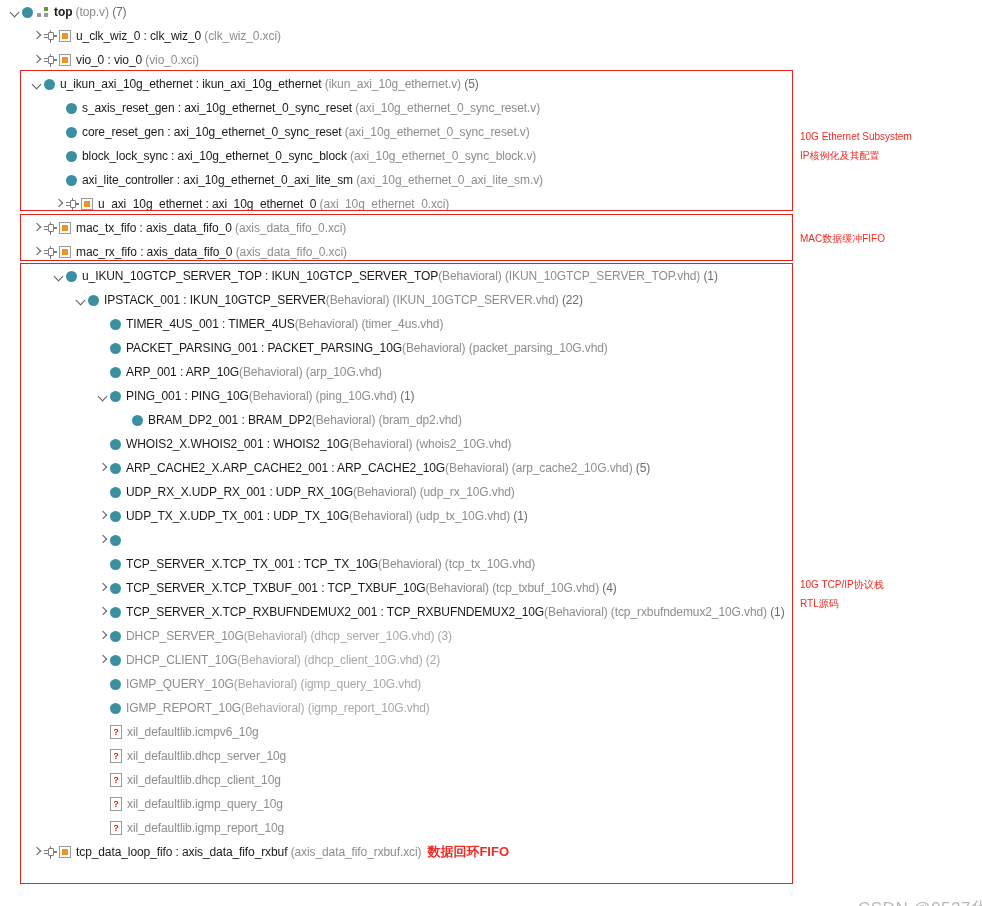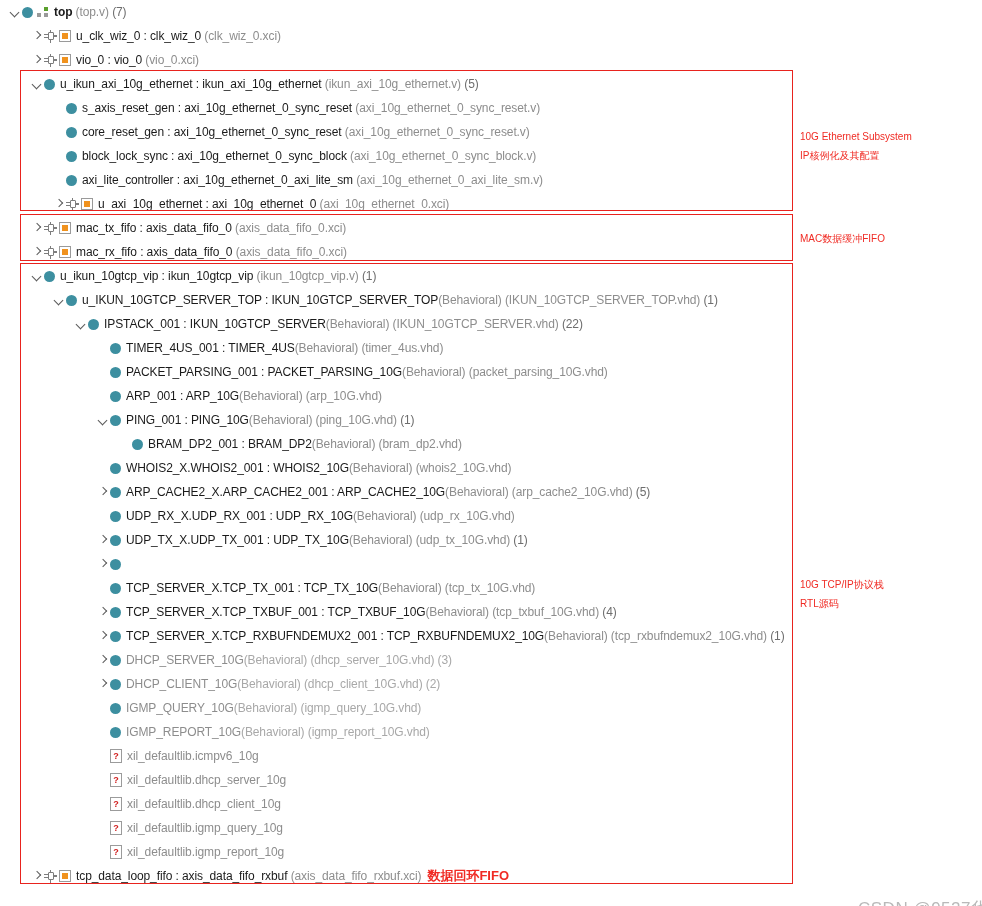--- a/index.html
+++ b/index.html
@@ -350,28 +350,20 @@
               <span class="lead-l2"></span>
               <span class="lead-r1"></span>
               <span class="body"></span>
             </span>
             <span class="ico-orange"></span>
           </span>
         </span>
         <span class="label"><span>mac_rx_fifo : axis_data_fifo_0</span> <span class="dim">(axis_data_fifo_0.xci)</span></span>
       </div>
       <div class="row">
-        <span class="indent" style="width: 30px;"></span>
-        <span class="twisty expanded"></span>
-        <span class="icon-wrap">
-          <span class="ico-circle"></span>
-        </span>
-        <span class="label"><span>u_ikun_10gtcp_vip : ikun_10gtcp_vip</span> <span class="dim">(ikun_10gtcp_vip.v)</span> <span class="count">(1)</span></span>
-      </div>
-      <div class="row">
         <span class="indent" style="width: 52px;"></span>
         <span class="twisty expanded"></span>
         <span class="icon-wrap">
           <span class="ico-circle"></span>
         </span>
         <span class="label"><span>u_IKUN_10GTCP_SERVER_TOP : IKUN_10GTCP_SERVER_TOP</span><span class="arch">(Behavioral)</span> <span class="dim">(IKUN_10GTCP_SERVER_TOP.vhd)</span> <span class="count">(1)</span></span>
       </div>
       <div class="row">
         <span class="indent" style="width: 74px;"></span>
         <span class="twisty expanded"></span>

